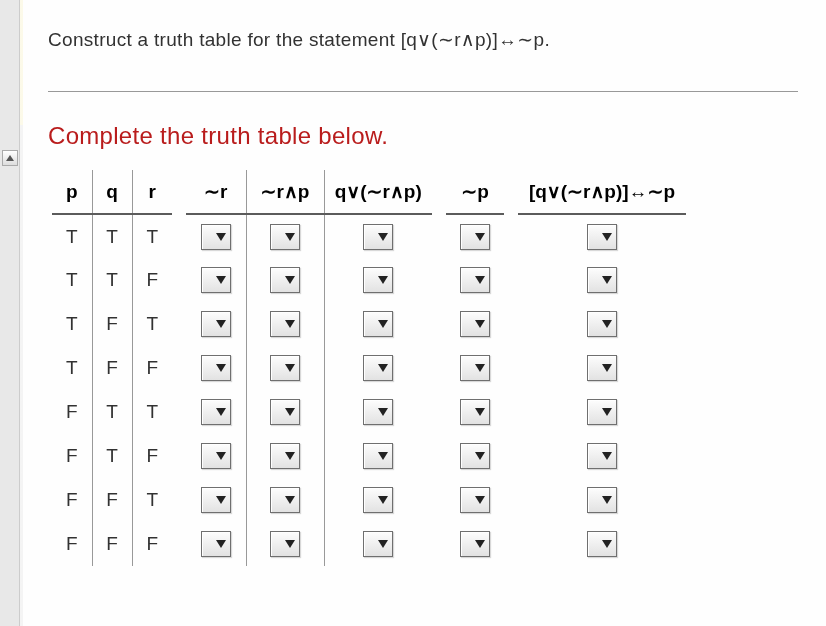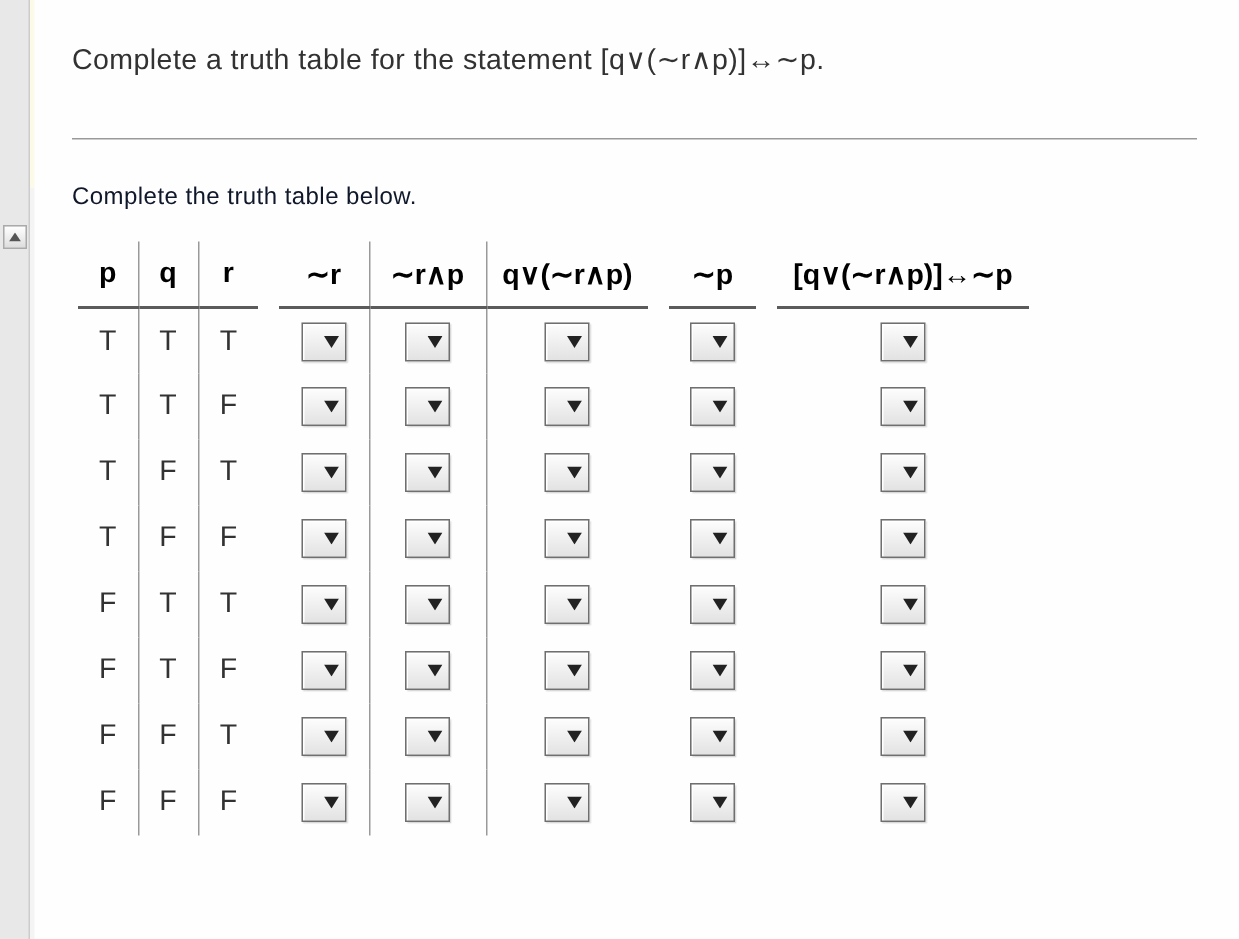--- a/index.html
+++ b/index.html
@@ -43,22 +43,22 @@
       color: #323232;
       margin-bottom: 40px;
       letter-spacing: 0.3px;
     }
     .divider {
       border: none;
       border-top: 1px solid #999;
       margin: 0 0 30px 0;
     }
     .subinstruction {
-      font-size: 16px;
-      color: #0f172a;
+      font-size: 24px;
+      color: #b91c1c;
       margin-bottom: 20px;
       letter-spacing: 0.3px;
     }
     .table-wrap {
       padding-left: 4px;
     }
     table.truth {
       border-collapse: collapse;
       font-size: 19px;
     }
@@ -116,21 +116,21 @@
 <div class="leftbar">
   <div class="scroll-up">
     <svg width="8" height="6" viewBox="0 0 8 6">
         <polygon points="4,0 8,6 0,6" fill="#555"></polygon>
       </svg>
   </div>
 </div>
 
 <div class="content">
 
-  <div class="instruction">Complete a truth table for the statement [q∨(∼r∧p)]↔∼p.</div>
+  <div class="instruction">Construct a truth table for the statement [q∨(∼r∧p)]↔∼p.</div>
 
   <hr class="divider">
 
   <div class="subinstruction">Complete the truth table below.</div>
 
   <div class="table-wrap">
     <table class="truth">
       <colgroup>
         <col class="c-p">
           <col class="c-q">

